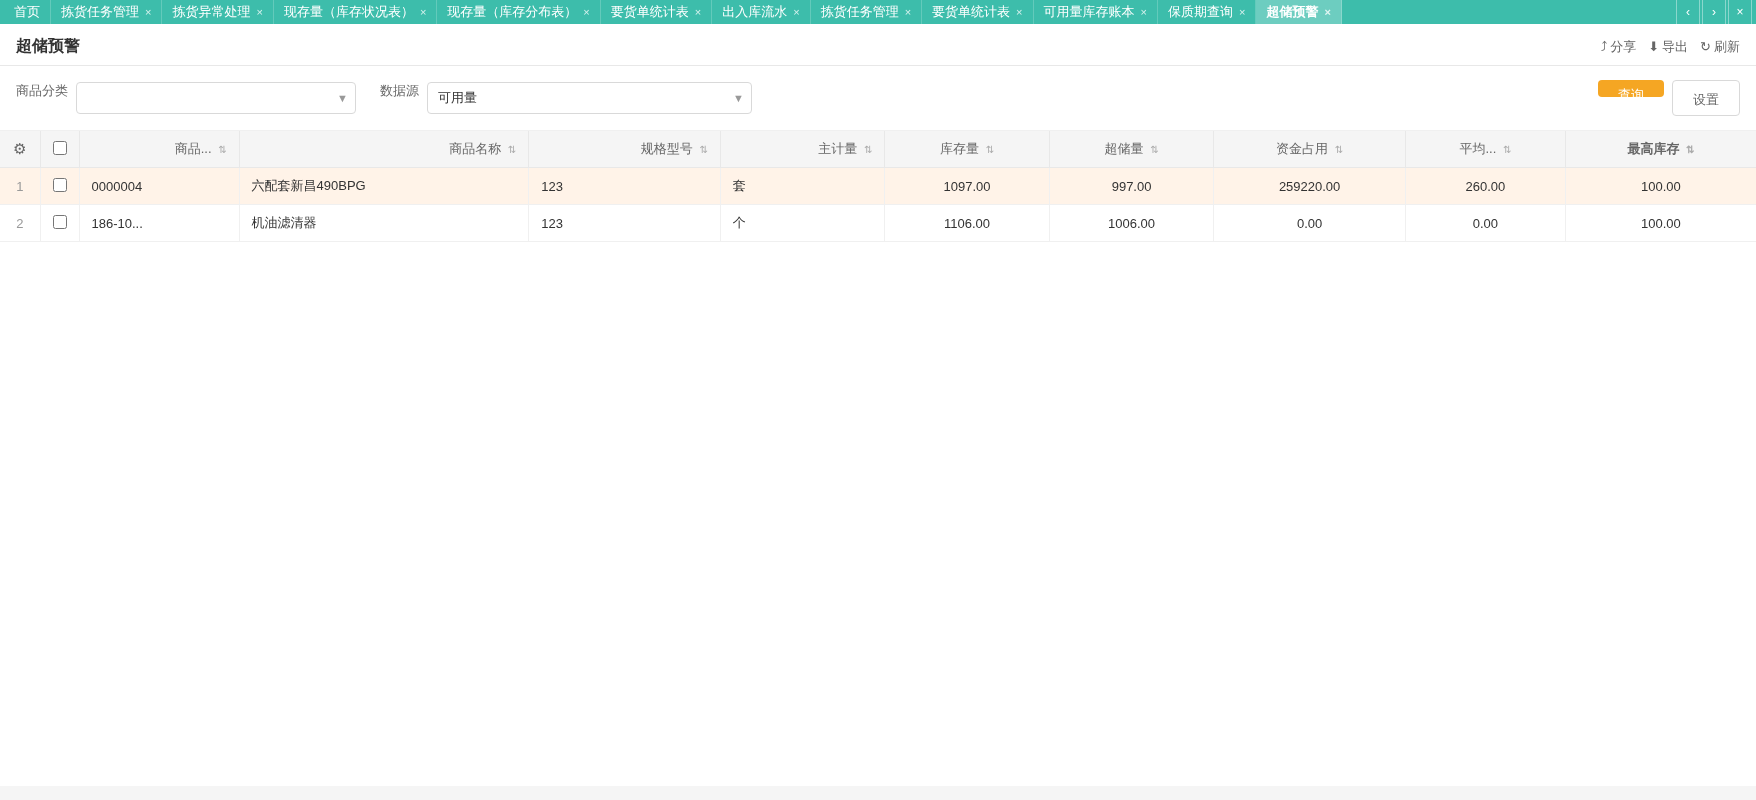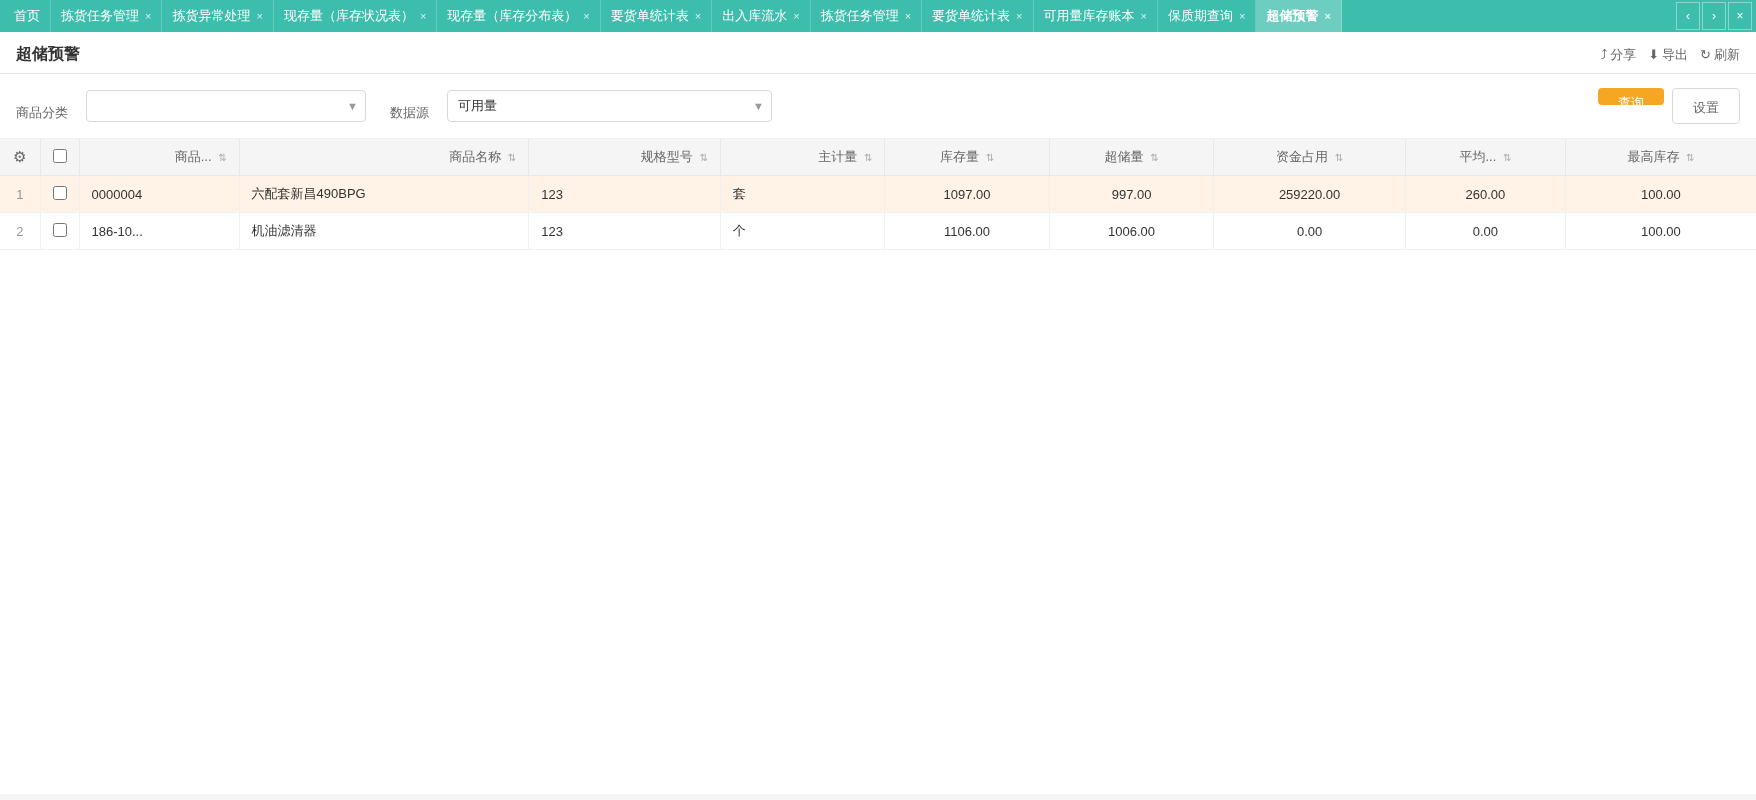--- a/index.html
+++ b/index.html
@@ -4,21 +4,21 @@
   <style>
     * { box-sizing: border-box; margin: 0; padding: 0; font-family: 'Microsoft YaHei', Arial, sans-serif; font-size: 13px; }
     body { background: #f5f5f5; overflow-x: hidden; }
 
     
     .top-nav {
       background: #3dbdab;
       display: flex;
       align-items: center;
       height: 24px;
-      padding: 16px 4px;
+      padding: 8px 4px;
       overflow: hidden;
     }
     .nav-tab {
       display: flex;
       align-items: center;
       height: 38px;
       padding: 0 10px;
       color: #fff;
       white-space: nowrap;
       cursor: pointer;
@@ -91,22 +91,22 @@
     
     .filter-area {
       display: flex;
       align-items: center;
       padding: 14px 16px;
       gap: 24px;
       border-bottom: 1px solid #f0f0f0;
     }
     .filter-item {
       display: flex;
-      align-items: flex-end;
-      gap: 18px;
+      align-items: flex-start;
+      gap: 8px;
     }
     .filter-label {
       color: #666;
       white-space: nowrap;
       font-size: 13px;
     }
     .filter-select {
       border: 1px solid #d9d9d9;
       border-radius: 4px;
       padding: 5px 28px 5px 10px;
@@ -181,21 +181,21 @@
       border-right: 1px solid #e8e8e8;
       white-space: nowrap;
       user-select: none;
     }
     thead th .sort-icon {
       display: inline-block;
       margin-left: 3px;
       color: #aaa;
       font-size: 10px;
     }
-    thead th:last-child { border-right: none; }
+    thead th:last-child { border-right: none; font-weight: bold; }
     tbody tr {
       border-bottom: 1px solid #f0f0f0;
     }
     tbody tr.highlighted { background: #fff3e8; }
     tbody td {
       padding: 9px 12px;
       color: #333;
       font-size: 13px;
       border-right: 1px solid #f0f0f0;
       white-space: nowrap;

